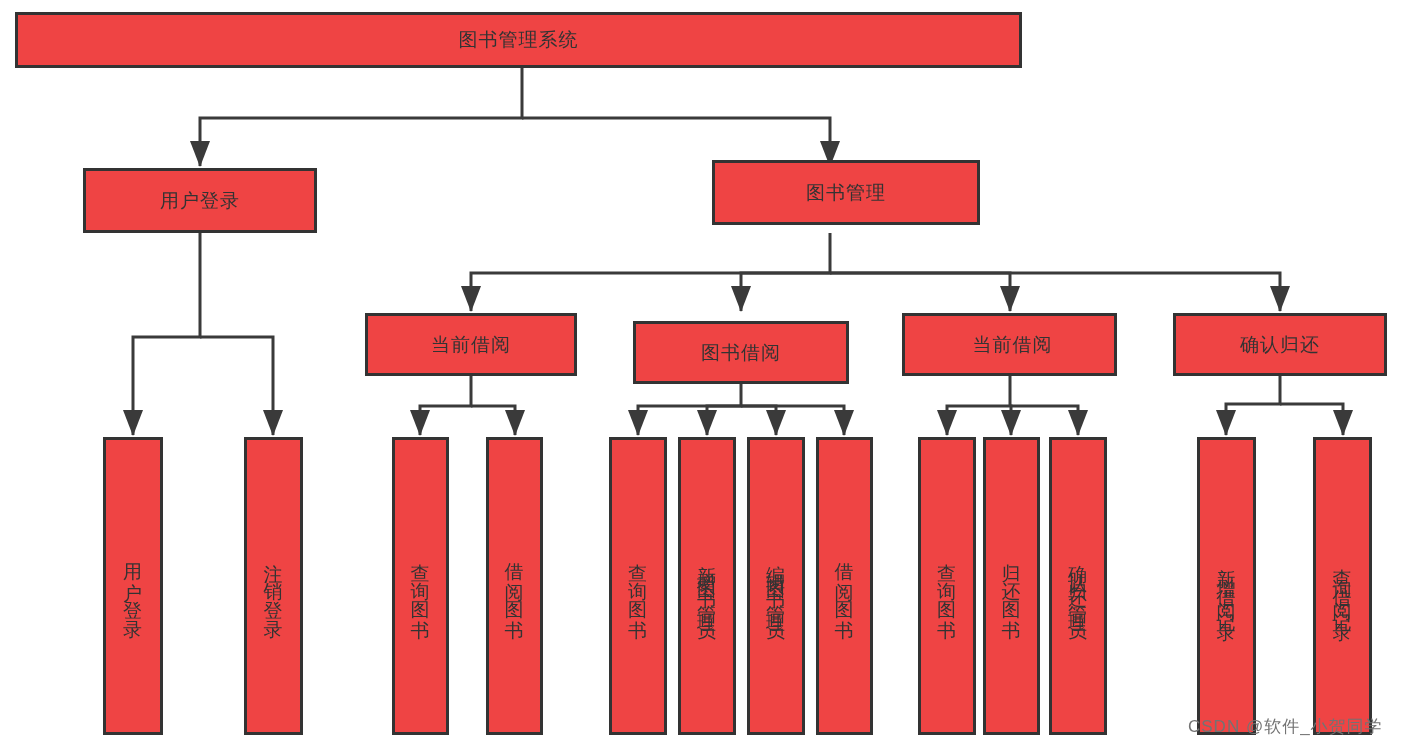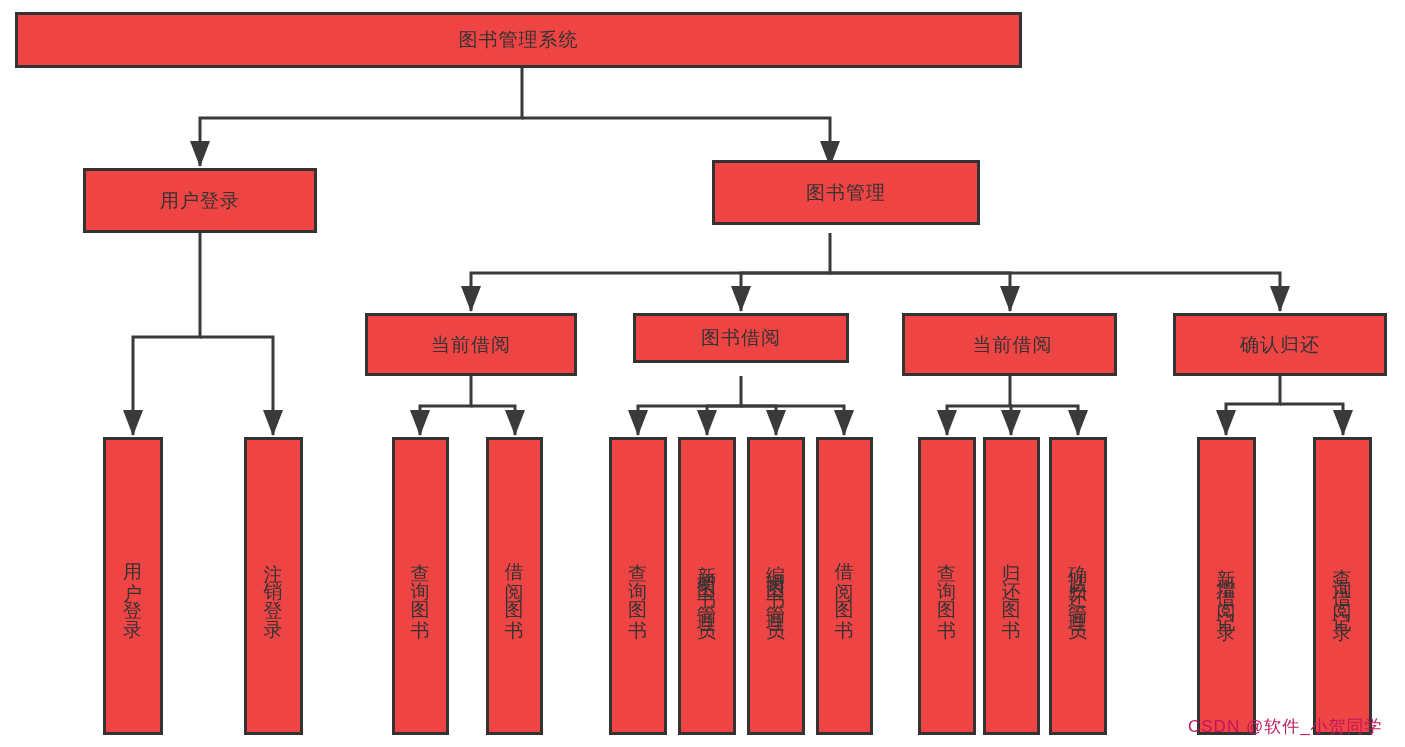--- a/index.html
+++ b/index.html
@@ -26,21 +26,21 @@
     writing-mode:vertical-rl;
     text-orientation:mixed;
     font-size:19px;
     line-height:1;
     white-space:nowrap;
   }
   .watermark{
     position:absolute;
     left:1188px;top:715px;
     font-size:17px;
-    color:#be185d;
+    color:#737373;
     letter-spacing:1px;
     z-index:3;
     white-space:nowrap;
   }
 </style>
 </head>
 <body>
 
 <div id="stage">
 
@@ -85,21 +85,21 @@
   <div class="node" style="left:83px;top:168px;width:234px;height:65px;">
     <span class="label">用户登录</span>
   </div>
   <div class="node" style="left:712px;top:160px;width:268px;height:65px;">
     <span class="label">图书管理</span>
   </div>
 
   <div class="node" style="left:365px;top:313px;width:212px;height:63px;">
     <span class="label">当前借阅</span>
   </div>
-  <div class="node" style="left:633px;top:313px;width:216px;height:50px;">
+  <div class="node" style="left:633px;top:321px;width:216px;height:63px;">
     <span class="label">图书借阅</span>
   </div>
   <div class="node" style="left:902px;top:313px;width:215px;height:63px;padding-left:6px;">
     <span class="label">当前借阅</span>
   </div>
   <div class="node" style="left:1173px;top:313px;width:214px;height:63px;">
     <span class="label">确认归还</span>
   </div>
 
   <div class="node leaf" style="left:103px;top:437px;width:60px;height:298px;">

